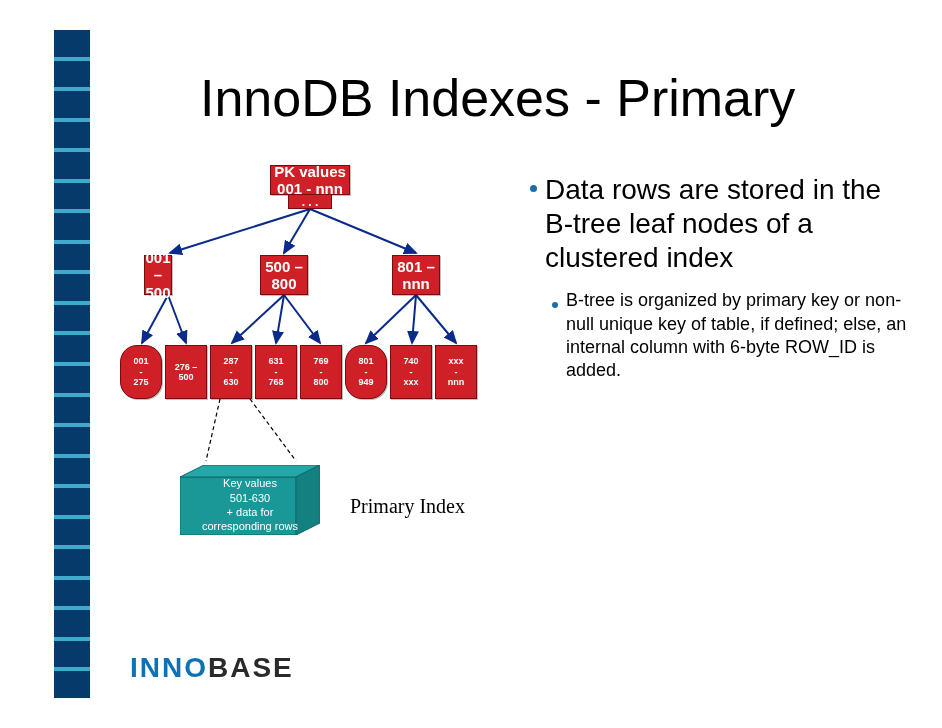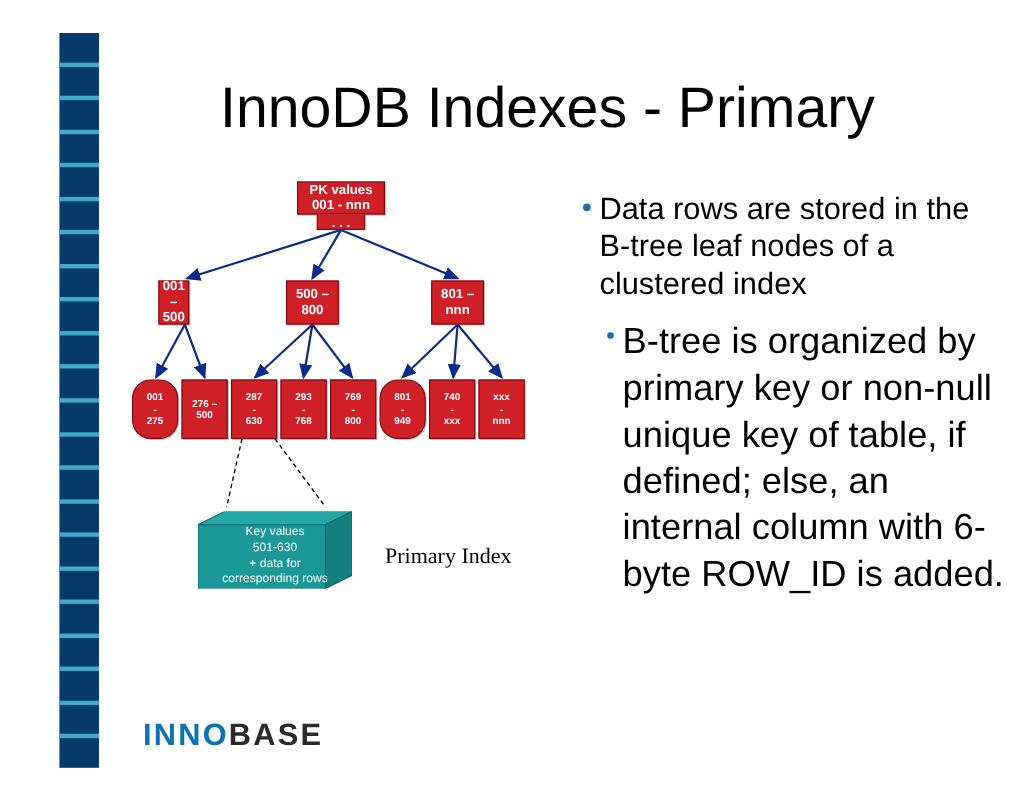--- a/index.html
+++ b/index.html
@@ -31,21 +31,21 @@
     width: 400px; height: 420px;
   }
 
   
   .node {
     position: absolute;
     background: #cf2028;
     border: 1px solid #7a0a0e;
     color: #ffffff;
     font-family: Arial, sans-serif;
-    font-size: 12px; font-weight: bold;
+    font-size: 15px; font-weight: bold;
     text-align: center;
     display: flex; flex-direction: column;
     align-items: center; justify-content: center;
     line-height: 1.15;
     box-shadow: 1px 1px 0 rgba(0,0,0,.25);
   }
   .node.root { left: 150px; top: 0; width: 80px; height: 30px; }
   .dots {
     position: absolute; left: 168px; top: 30px; width: 44px; height: 14px;
     background: #cf2028; border:1px solid #7a0a0e; border-top:none;
@@ -101,21 +101,21 @@
   }
   .b1 { display: flex; margin-bottom: 14px; }
   .b1 .dot, .b2 .dot {
     width: 7px; height: 7px; border-radius: 50%;
     background: #1b6da8; flex: none;
     margin-top: 12px; margin-right: 8px;
   }
   .b1 .txt { font-size: 28px; line-height: 1.22; }
   .b2 { display: flex; margin-left: 22px; }
   .b2 .dot { margin-top: 13px; width:6px; height:6px; }
-  .b2 .txt { font-size: 33px; line-height: 1.28; }
+  .b2 .txt { font-size: 18px; line-height: 1.28; }
 
   
   .logo {
     position: absolute; left: 130px; bottom: 44px;
     font-family: Arial, sans-serif; font-weight: 800;
     letter-spacing: 2px; font-size: 28px;
   }
   .logo .a { color: #0b72b5; }
   .logo .b { color: #2a2a2a; }
 </style>
@@ -205,21 +205,21 @@
     <span>276 –</span>
     <span>500</span>
     <span></span>
   </div>
   <div class="node leaf n2">
     <span>287</span>
     <span>-</span>
     <span>630</span>
   </div>
   <div class="node leaf n3">
-    <span>293</span>
+    <span>631</span>
     <span>-</span>
     <span>768</span>
   </div>
   <div class="node leaf n4">
     <span>769</span>
     <span>-</span>
     <span>800</span>
   </div>
   <div class="node leaf n5">
     <span>801</span>

